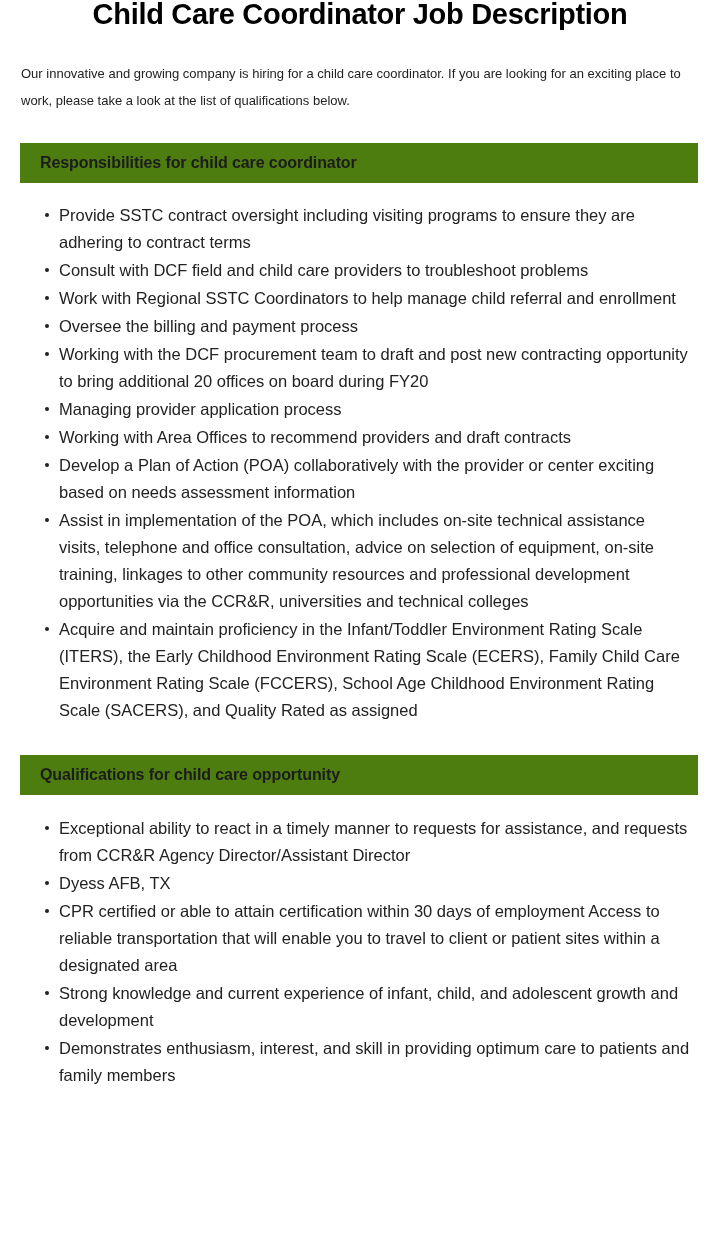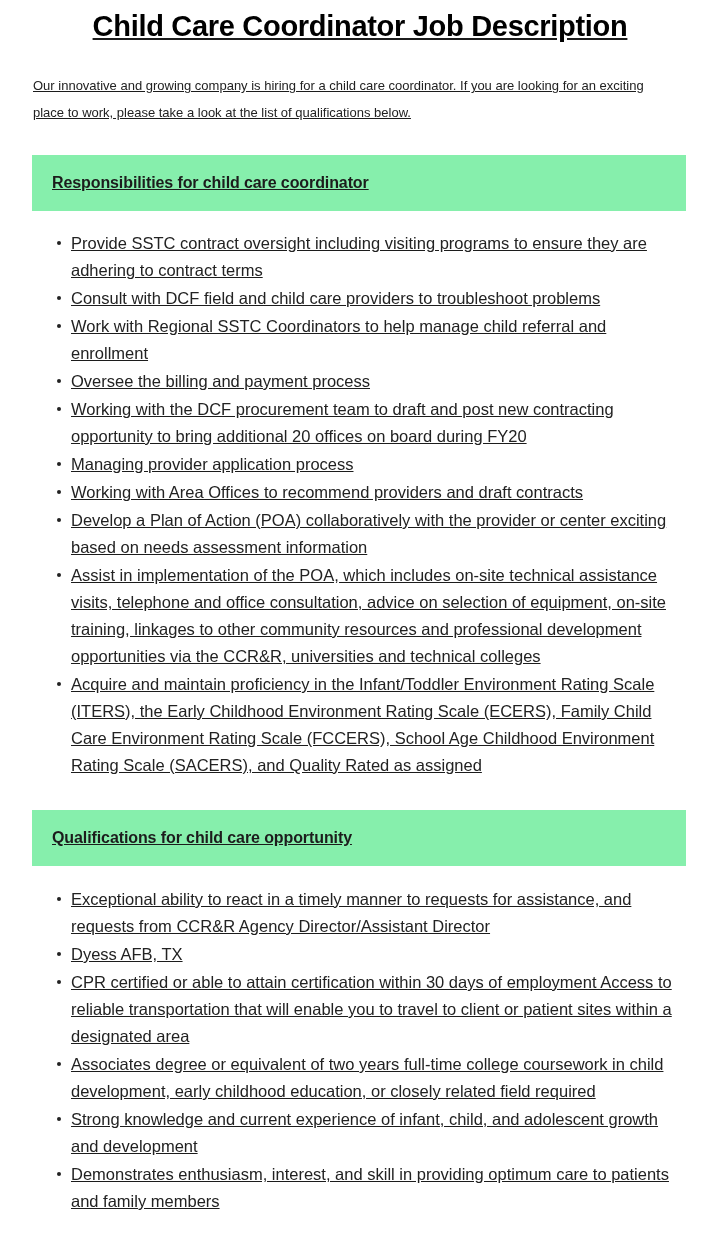--- a/index.html
+++ b/index.html
@@ -12,23 +12,22 @@
     width: 720px;
     min-height: 1246px;
     font-family: "Liberation Sans", "DejaVu Sans", sans-serif;
     color: #1c1c1c;
     -webkit-font-smoothing: antialiased;
   }
 
   .page {
     width: 720px;
     box-sizing: border-box;
-    padding: 12px;
+    padding: 0;
     position: relative;
-    text-decoration: underline;
   }
 
   
   .doc-title {
     margin: 0;
     padding: 0 20px;
     text-align: center;
     font-size: 29px;
     line-height: 34px;
     font-weight: 700;
@@ -44,22 +43,22 @@
     padding: 26px 30px 0 21px;
     font-size: 13px;
     line-height: 27px;
     color: #222222;
     font-weight: 400;
   }
 
   
   .section-bar {
     margin: 0 22px 0 20px;
-    background: #86efac;
-    height: 56px;
+    background: #4d7c0f;
+    height: 40px;
     display: flex;
     align-items: center;
     padding: 0 20px;
     box-sizing: border-box;
   }
   .section-bar-title {
     font-size: 16px;
     font-weight: 700;
     color: #1c1c1c;
     letter-spacing: -0.1px;
@@ -152,23 +151,20 @@
       <li>
           <span class="li-text">Exceptional ability to react in a timely manner to requests for assistance, and requests from CCR&amp;R Agency Director/Assistant Director</span>
         </li>
       <li>
           <span class="li-text">Dyess AFB, TX</span>
         </li>
       <li>
           <span class="li-text">CPR certified or able to attain certification within 30 days of employment Access to reliable transportation that will enable you to travel to client or patient sites within a designated area</span>
         </li>
       <li>
-          <span class="li-text">Associates degree or equivalent of two years full-time college coursework in child development, early childhood education, or closely related field required</span>
-        </li>
-      <li>
           <span class="li-text">Strong knowledge and current experience of infant, child, and adolescent growth and development</span>
         </li>
       <li>
           <span class="li-text">Demonstrates enthusiasm, interest, and skill in providing optimum care to patients and family members</span>
         </li>
     </ul>
   </div>
 
 </div>
 

